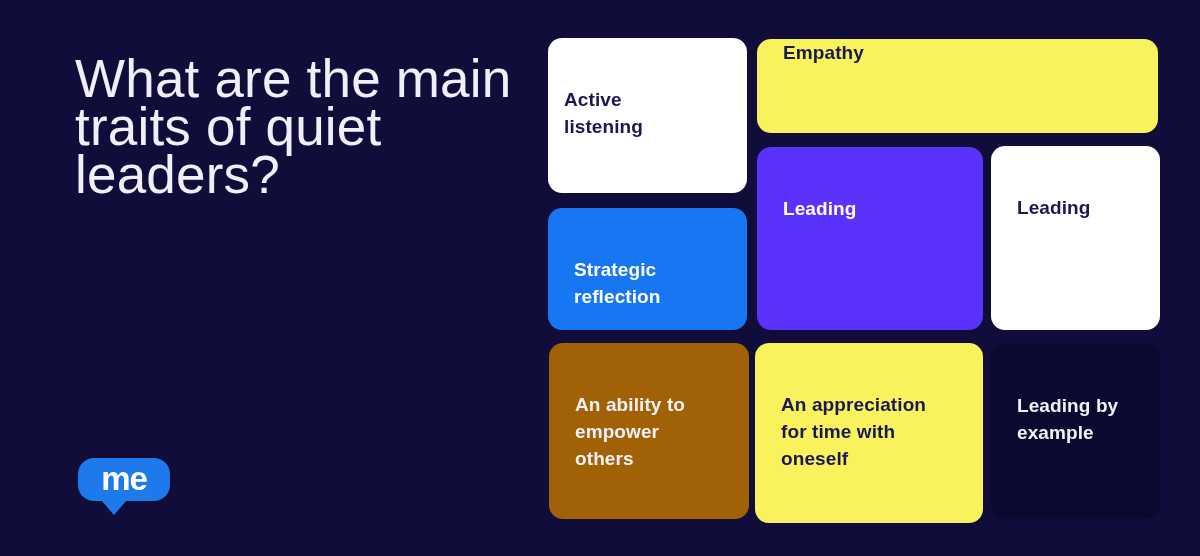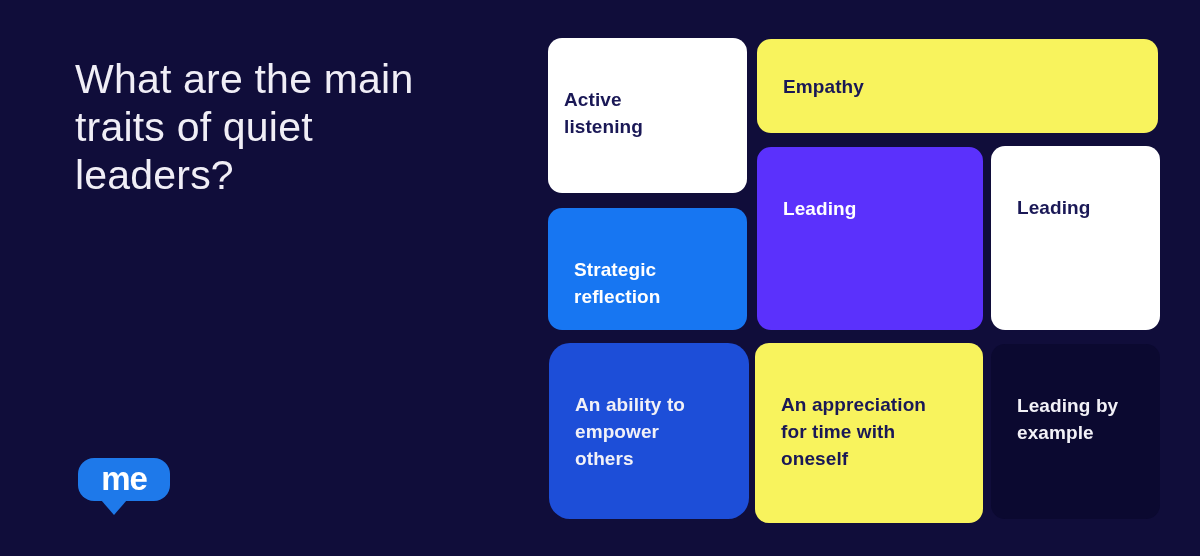--- a/index.html
+++ b/index.html
@@ -15,40 +15,40 @@
     overflow: hidden;
     background: #100D3A;
   }
 
   
   .heading {
     position: absolute;
     left: 75px;
     top: 55px;
     width: 480px;
-    font-size: 41px;
+    font-size: 53px;
     font-weight: 500;
     line-height: 48px;
     letter-spacing: 0.2px;
     color: #F0EEF6;
     white-space: pre-line;
   }
 
   
   .card {
     position: absolute;
     border-radius: 14px;
     padding: 21px 26px;
     font-size: 19px;
     font-weight: 600;
     line-height: 27px;
     letter-spacing: 0.1px;
     white-space: pre-line;
   }
-  .card--center { display: flex; align-items: center; padding-top: 0; padding-bottom: 0; }
+  .card--center { display: flex; align-items: flex-start; padding-top: 0; padding-bottom: 0; }
 
   #card-active        { left: 548px; top:  38px; width: 199px; height: 155px; }
   #card-empathy       { left: 757px; top:  39px; width: 401px; height:  94px; }
   #card-humility      { left: 757px; top: 147px; width: 226px; height: 183px; }
   #card-calmness      { left: 991px; top: 146px; width: 169px; height: 184px; }
   #card-strategic     { left: 548px; top: 208px; width: 199px; height: 122px; }
   #card-empower       { left: 549px; top: 343px; width: 200px; height: 176px; }
   #card-appreciation  { left: 755px; top: 343px; width: 228px; height: 180px; }
   #card-leading       { left: 991px; top: 344px; width: 169px; height: 175px; }
 
@@ -122,21 +122,21 @@
 
     <div id="card-calmness" class="card" style="background: rgb(255, 255, 255); color: rgb(26, 24, 86);">
       <span>Leading</span>
     </div>
 
     <div id="card-strategic" class="card" style="background: rgb(23, 118, 242); color: rgb(255, 255, 255);">
       <span>Strategic
 reflection</span>
     </div>
 
-    <div id="card-empower" class="card" style="background: #1d4ed8; color: rgb(242, 241, 247); border-radius: 21px;">
+    <div id="card-empower" class="card" style="background: #a16207; color: rgb(242, 241, 247);">
       <span>An ability to
 empower
 others</span>
     </div>
 
     <div id="card-appreciation" class="card" style="background: rgb(248, 243, 93); color: rgb(26, 24, 86);">
       <span>An appreciation
 for time with
 oneself</span>
     </div>

